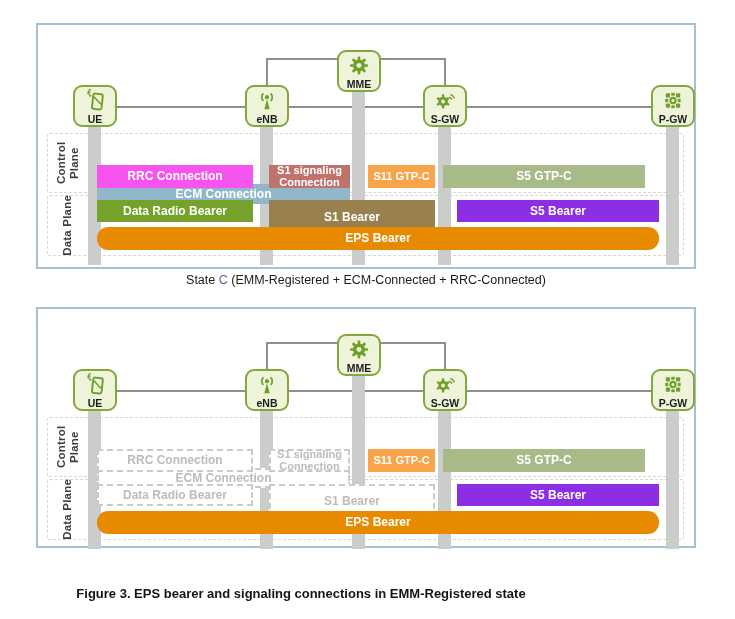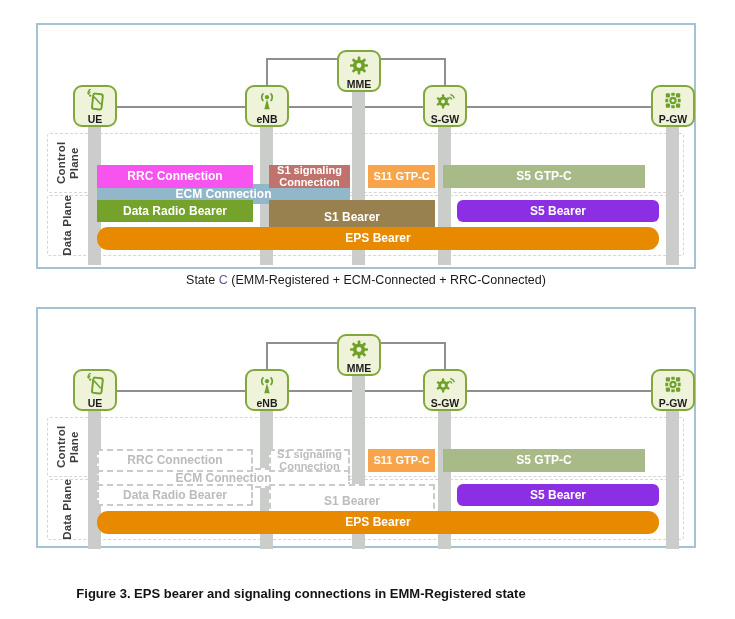--- a/index.html
+++ b/index.html
@@ -48,21 +48,21 @@
        color:#ffffff;font-weight:bold;font-size:12px;text-align:center;
        box-sizing:border-box;z-index:4;line-height:1.05;}
   .bar.idle{background:#ffffff !important;border:2px dashed #cacaca;color:#bcbcbc;}
   .bar-ecm{left:59px;top:115px;width:253px;height:20px;margin-top:44px;}
   .bar-rrc{left:59px;top:140px;width:156px;height:23px;}
   .bar-s1sig{left:231px;top:140px;width:81px;height:23px;font-size:11px;}
   .bar-s11{left:330px;top:140px;width:67px;height:23px;font-size:11px;}
   .bar-s5gtpc{left:405px;top:140px;width:202px;height:23px;}
   .bar-drb{left:59px;top:175px;width:156px;height:22px;}
   .bar-s1b{left:231px;top:175px;width:166px;height:34px;}
-  .bar-s5b{left:419px;top:175px;width:202px;height:22px;border-radius:6px;}
+  .bar-s5b{left:419px;top:175px;width:202px;height:22px;}
   .bar-eps{left:59px;top:202px;width:562px;height:23px;border-radius:11px;}
 
   
   .state-caption{position:absolute;left:36px;width:660px;text-align:center;
                  font-size:12.5px;font-weight:normal;color:#1a1a1a;}
   #caption-c{top:273px;} #caption-d{top:553px;}
   .letter-c{color:#5b5b9d;} .letter-d{color:#7f9b4e;}
   .figure-caption{position:absolute;left:0;top:586px;width:602px;text-align:center;
                   font-size:13px;font-weight:bold;color:#141414;}
 </style>

